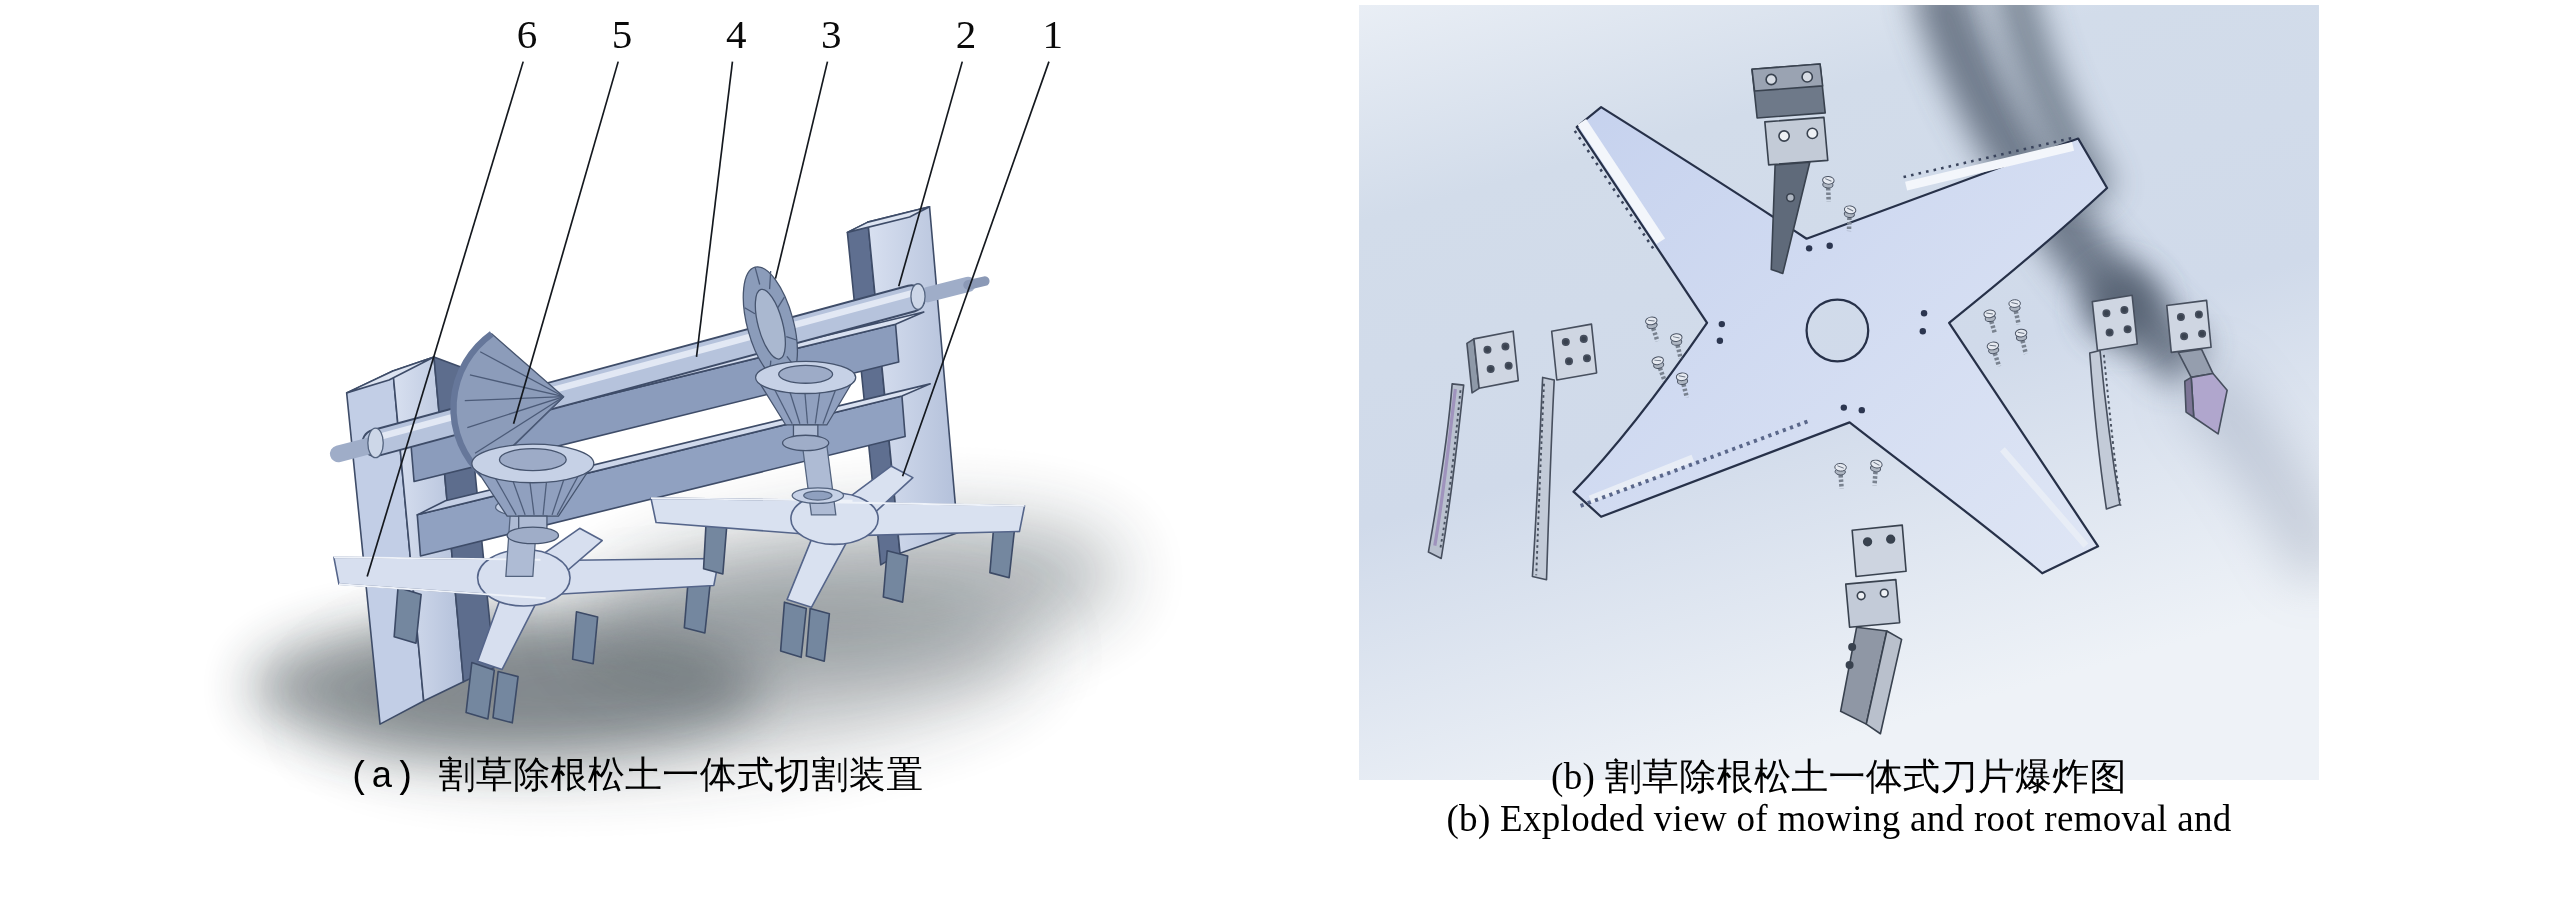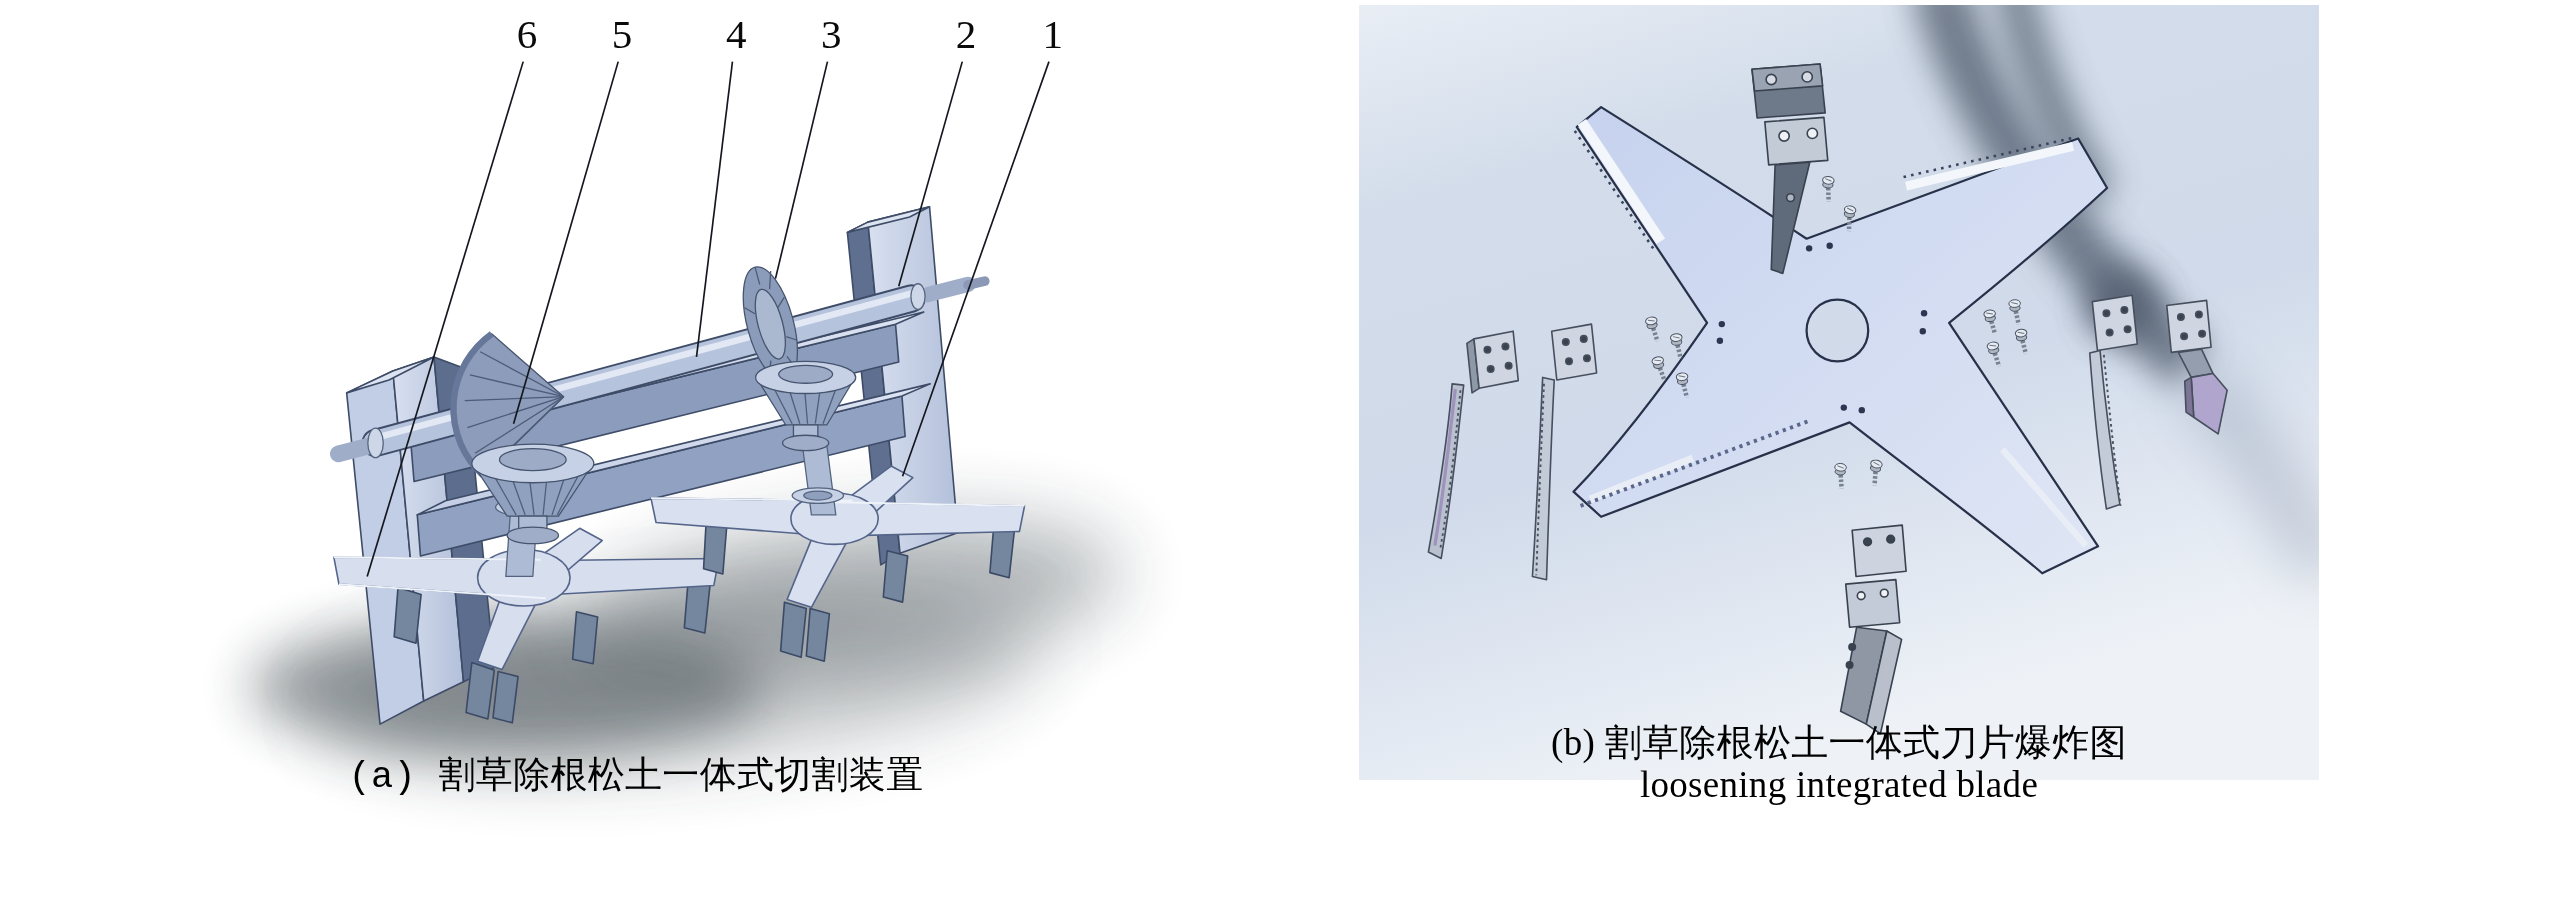--- a/index.html
+++ b/index.html
@@ -16,21 +16,21 @@
   .caption{
     position:absolute;
     text-align:center;
     color:#000;
     font-size:37px;
     line-height:42px;
     letter-spacing:0.3px;
     white-space:nowrap;
   }
   #captionA{left:90px;top:756px;width:1092px;font-family:Liberation Mono, monospace;}
-  #captionB{left:1359px;top:722px;width:960px;}
+  #captionB{left:1359px;top:756px;width:960px;}
   .num-label{font-size:64px;fill:#0a0a0a;}
 </style>
 </head>
 <body>
 
 <div id="canvas">
 
   <svg id="panelA" class="panel-svg" width="1316" height="909" viewBox="0 0 2050 1416">
     <defs>
       <filter id="softA" x="-60%" y="-60%" width="220%" height="220%">
@@ -349,17 +349,17 @@
         <circle cx="764" cy="1028" r="5" fill="#39424f"></circle>
     </g>
   </svg>
 
   <div id="captionA" class="caption">
     <div>(a) 割草除根松土一体式切割装置</div>
   </div>
 
   <div id="captionB" class="caption">
     <div>(b) 割草除根松土一体式刀片爆炸图</div>
-    <div>loosening integrated blade</div>
+    <div>(b) Exploded view of mowing and root removal and</div>
   </div>
 
 </div>
 
 
 </body></html>

